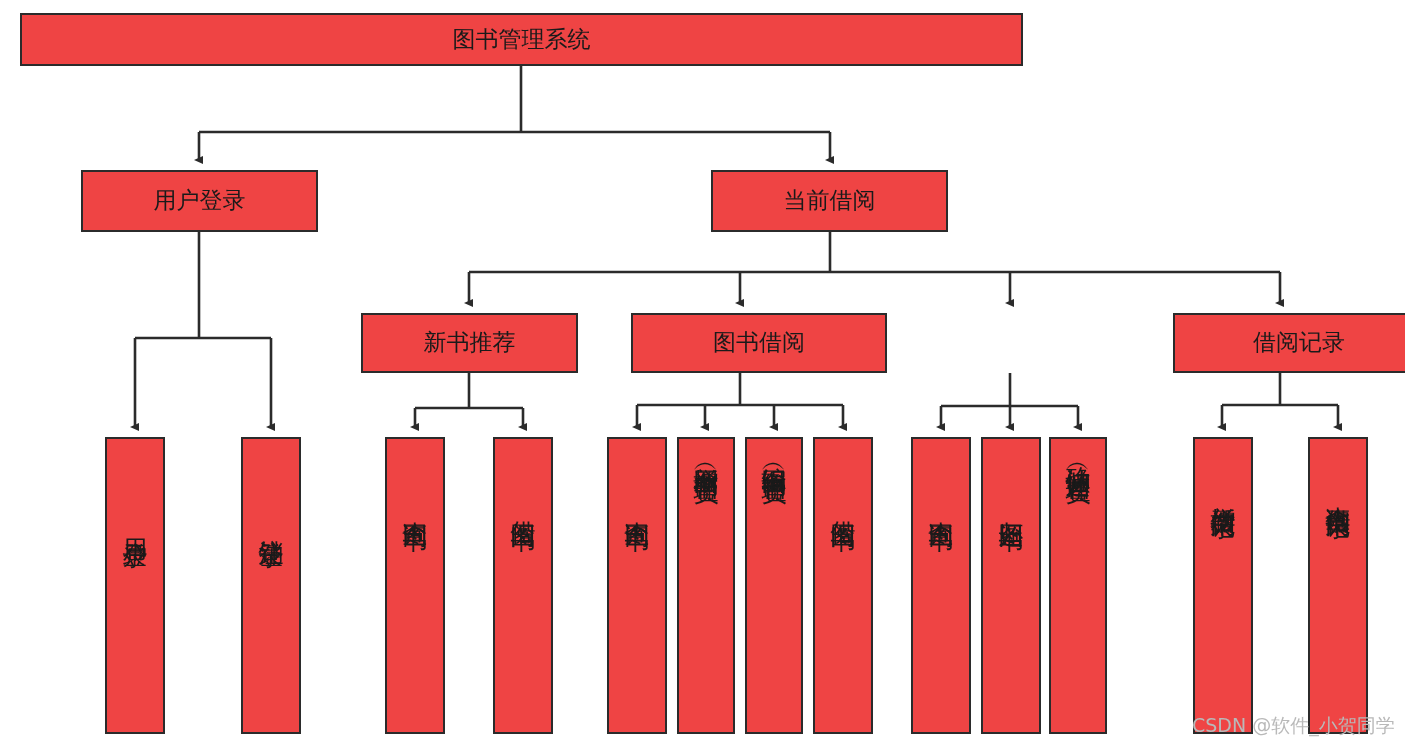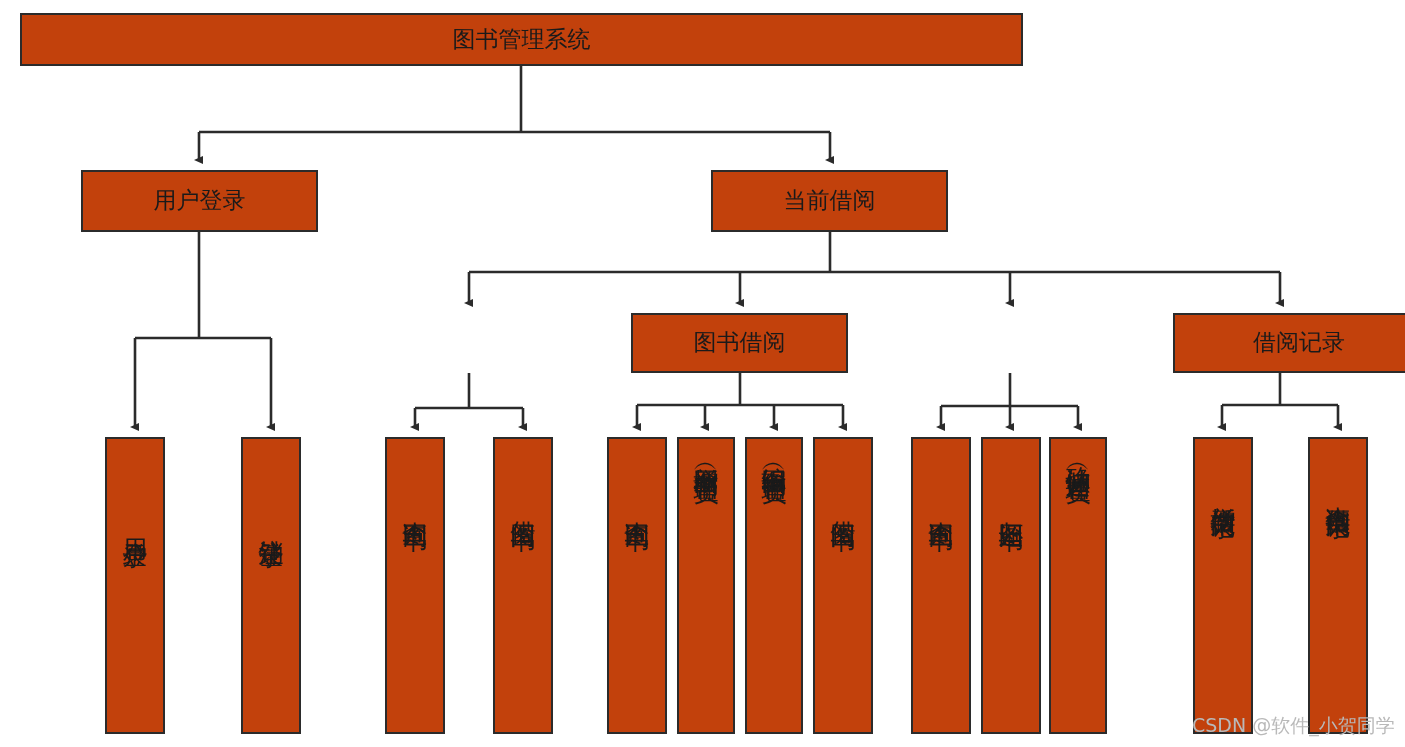--- a/index.html
+++ b/index.html
@@ -17,21 +17,21 @@
   }
   #edges {
     position: absolute;
     left: 0; top: 0;
     width: 1405px;
     height: 747px;
     pointer-events: none;
   }
   .node {
     position: absolute;
-    background: #c2410c;
+    background: #ef4444;
     border: 2.5px solid #2b2b2b;
     display: flex;
     align-items: center;
     justify-content: center;
     z-index: 2;
   }
   .node-label {
     color: #1a1a1a;
     line-height: 1.18;
     text-align: center;
@@ -130,21 +130,24 @@
     <span class="node-label">图书管理系统</span>
   </div>
 
   <div class="node horiz" style="left:81px; top:170px; width:237px; height:62px;">
     <span class="node-label">用户登录</span>
   </div>
   <div class="node horiz" style="left:711px; top:170px; width:237px; height:62px;">
     <span class="node-label">当前借阅</span>
   </div>
 
-  <div class="node horiz" style="left:631px; top:313px; width:217px; height:60px;">
+  <div class="node horiz" style="left:361px; top:313px; width:217px; height:60px;">
+    <span class="node-label">新书推荐</span>
+  </div>
+  <div class="node horiz" style="left:631px; top:313px; width:256px; height:60px;">
     <span class="node-label">图书借阅</span>
   </div>
   <div class="node horiz" style="left:1173px; top:313px; width:252px; height:60px;">
     <span class="node-label">借阅记录</span>
   </div>
 
   <div class="node vert mid" style="left:105px; top:437px; width:60px; height:297px;">
     <span class="node-label">用户登录</span>
   </div>
   <div class="node vert mid" style="left:241px; top:437px; width:60px; height:297px;">

